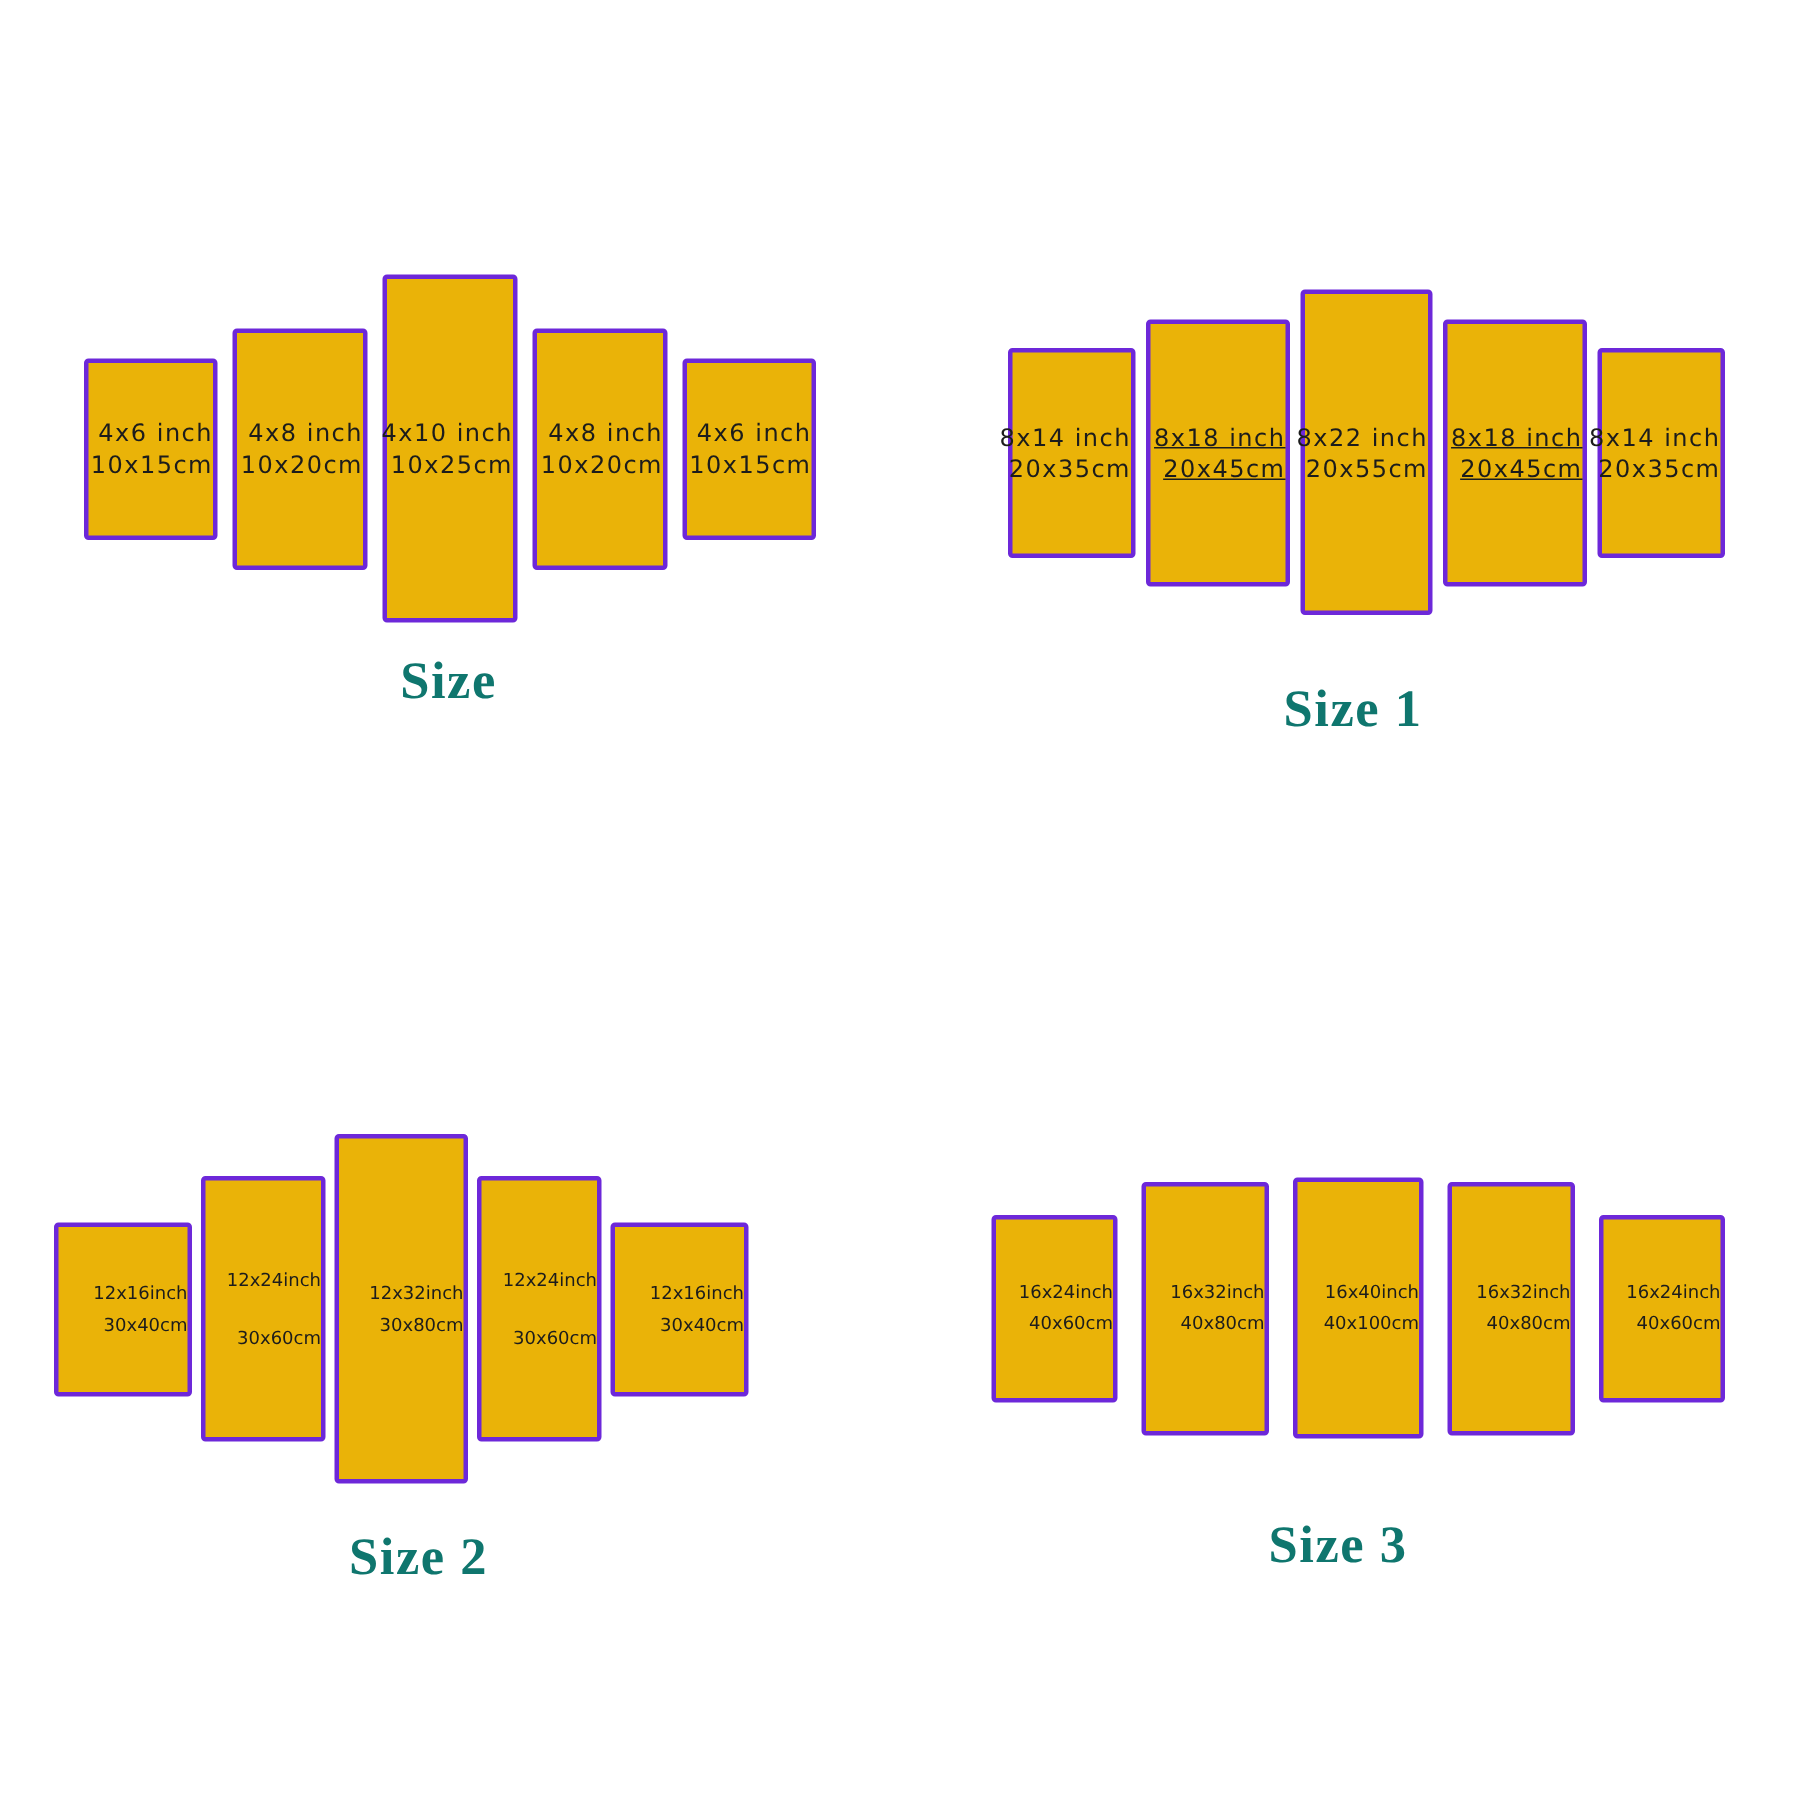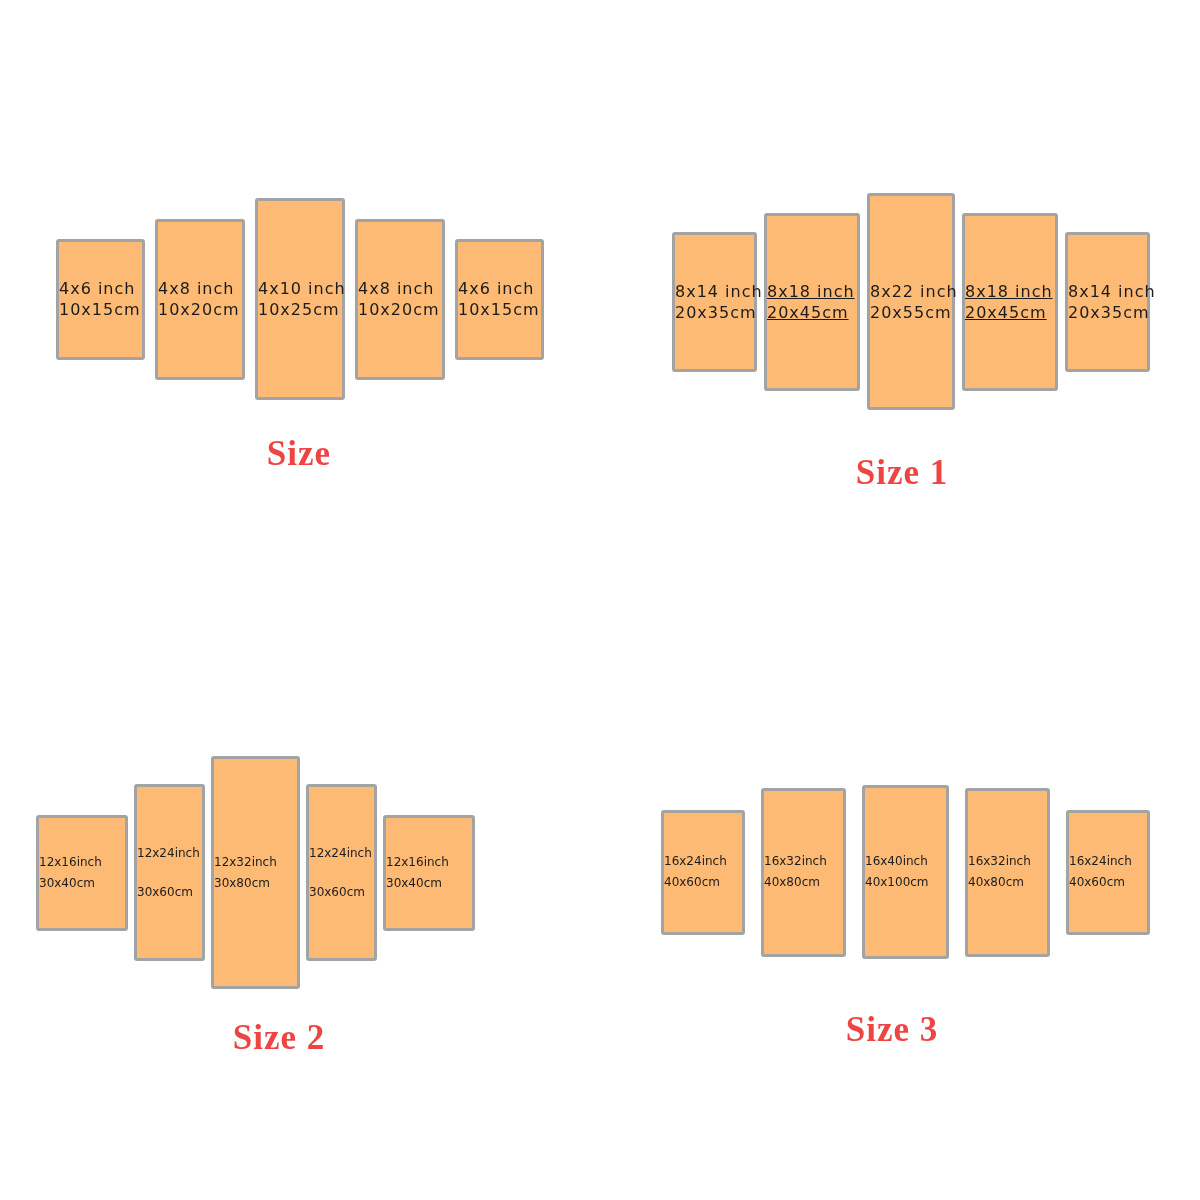--- a/index.html
+++ b/index.html
@@ -19,71 +19,71 @@
     position: absolute;
     inset: 0;
   }
   .group {
     position: absolute;
     display: flex;
     align-items: center;
   }
   .panel {
     box-sizing: border-box;
-    background: #fdba74;
-    border: 3px solid #a3a3a3;
+    background: #eab308;
+    border: 3px solid #6d28d9;
     border-radius: 3px;
     display: flex;
     flex-direction: column;
-    align-items: flex-start;
+    align-items: flex-end;
     justify-content: center;
     flex: 0 0 auto;
   }
   .panel .line {
     white-space: nowrap;
     font-size: 16px;
     line-height: 21px;
     text-align: center;
     color: #1c1c1c;
   }
   
   .g1 .line, .g2 .line { letter-spacing: 1px; }
   .g3 .line, .g4 .line { letter-spacing: 0px; font-size: 12px; }
 
   
   .g1 { left: 56px; top: 198px; height: 202px; gap: 10px; }
   .g1 .p1, .g1 .p5 { width: 89px; height: 121px; }
   .g1 .p2, .g1 .p4 { width: 90px; height: 161px; }
-  .g1 .p3            { width: 90px; height: 202px; }
+  .g1 .p3            { width: 90px; height: 232px; }
 
   
   .g2 { left: 672px; top: 193px; height: 217px; gap: 7px; }
   .g2 .p1, .g2 .p5 { width: 85px; height: 140px; }
   .g2 .p2, .g2 .p4 { width: 96px; height: 178px; text-decoration: underline; }
   .g2 .p3            { width: 88px; height: 217px; }
 
   
   .g3 { left: 36px; top: 756px; height: 233px; gap: 6px; }
   .g3 .p1, .g3 .p5 { width: 92px; height: 116px; }
-  .g3 .p2, .g3 .p4 { width: 71px; height: 177px; gap: 18px; }
+  .g3 .p2, .g3 .p4 { width: 83px; height: 177px; gap: 18px; }
   .g3 .p3            { width: 89px; height: 233px; }
 
   
   .g4 { left: 661px; top: 767px; height: 210px; gap: 16px; }
   .g4 .p1, .g4 .p5 { width: 84px; height: 125px; }
   .g4 .p2, .g4 .p4 { width: 85px; height: 169px; }
   .g4 .p3            { width: 87px; height: 174px; }
 
   .group-label {
     position: absolute;
     transform: translateX(-50%);
     font-family: "Liberation Serif", "DejaVu Serif", serif;
     font-weight: 700;
     font-size: 35px;
-    color: #ef4444;
+    color: #0f766e;
     letter-spacing: 1px;
     white-space: nowrap;
   }
   .lbl1 { left: 299px; top: 434px; }
   .lbl2 { left: 902px; top: 453px; }
   .lbl3 { left: 279px; top: 1018px; }
   .lbl4 { left: 892px; top: 1010px; }
 </style>
 </head>
 <body>

